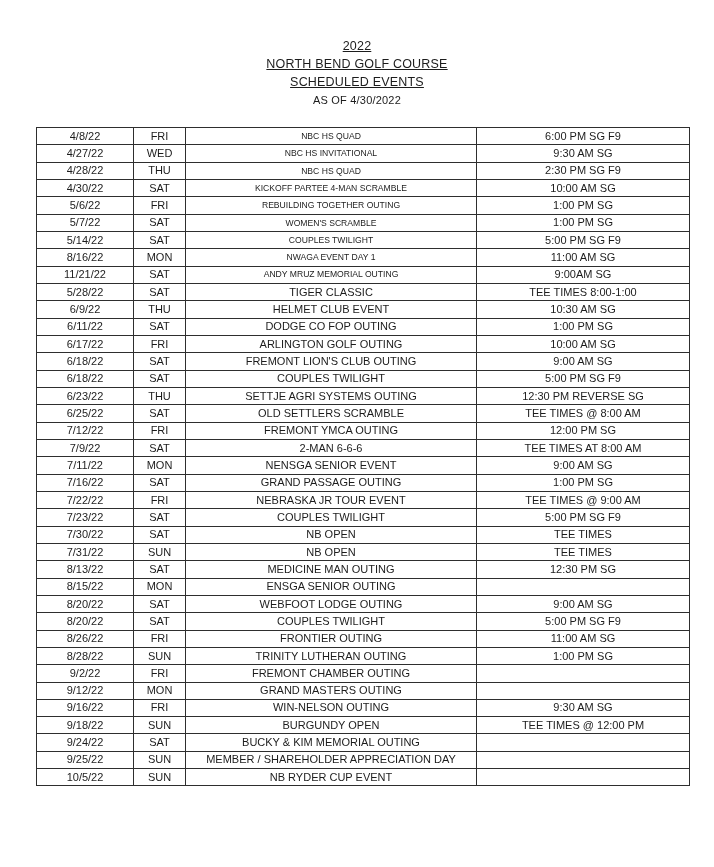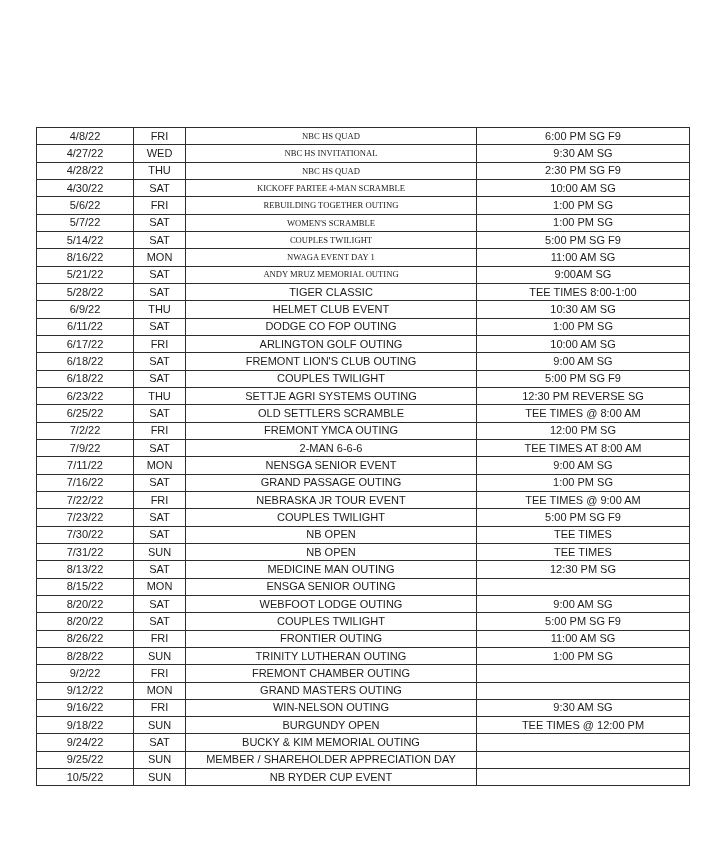--- a/index.html
+++ b/index.html
@@ -52,28 +52,33 @@
     padding: 0 2px;
     text-align: center;
     vertical-align: middle;
     font-size: 11px;
     line-height: 1;
     white-space: nowrap;
     overflow: hidden;
   }
   table.events td.small-ev {
     font-size: 8.6px;
-    font-family: Liberation Serif, serif;
   }
 </style>
 </head>
 <body>
 
 <div class="page">
 
+  <div class="doc-header">
+    <div class="h-line">2022</div>
+    <div class="h-line">NORTH BEND GOLF COURSE</div>
+    <div class="h-line">SCHEDULED EVENTS</div>
+    <div class="h-asof">AS OF 4/30/2022</div>
+  </div>
 
   <table class="events">
     <colgroup>
       <col style="width:97px">
       <col style="width:52px">
       <col style="width:291px">
       <col style="width:213px">
     </colgroup>
     <tbody id="events-tbody">
         <tr>
@@ -118,21 +123,21 @@
           <td class="small-ev">COUPLES TWILIGHT</td>
           <td>5:00 PM SG F9</td>
         </tr>
         <tr>
           <td>8/16/22</td>
           <td>MON</td>
           <td class="small-ev">NWAGA EVENT DAY 1</td>
           <td>11:00 AM SG</td>
         </tr>
         <tr>
-          <td>5/21/22</td>
+          <td>11/21/22</td>
           <td>SAT</td>
           <td class="small-ev">ANDY MRUZ MEMORIAL OUTING</td>
           <td>9:00AM SG</td>
         </tr>
         <tr>
           <td>5/28/22</td>
           <td>SAT</td>
           <td>TIGER CLASSIC</td>
           <td>TEE TIMES 8:00-1:00</td>
         </tr>
@@ -172,21 +177,21 @@
           <td>SETTJE AGRI SYSTEMS OUTING</td>
           <td>12:30 PM REVERSE SG</td>
         </tr>
         <tr>
           <td>6/25/22</td>
           <td>SAT</td>
           <td>OLD SETTLERS SCRAMBLE</td>
           <td>TEE TIMES @ 8:00 AM</td>
         </tr>
         <tr>
-          <td>7/2/22</td>
+          <td>7/12/22</td>
           <td>FRI</td>
           <td>FREMONT YMCA OUTING</td>
           <td>12:00 PM SG</td>
         </tr>
         <tr>
           <td>7/9/22</td>
           <td>SAT</td>
           <td>2-MAN 6-6-6</td>
           <td>TEE TIMES AT 8:00 AM</td>
         </tr>

